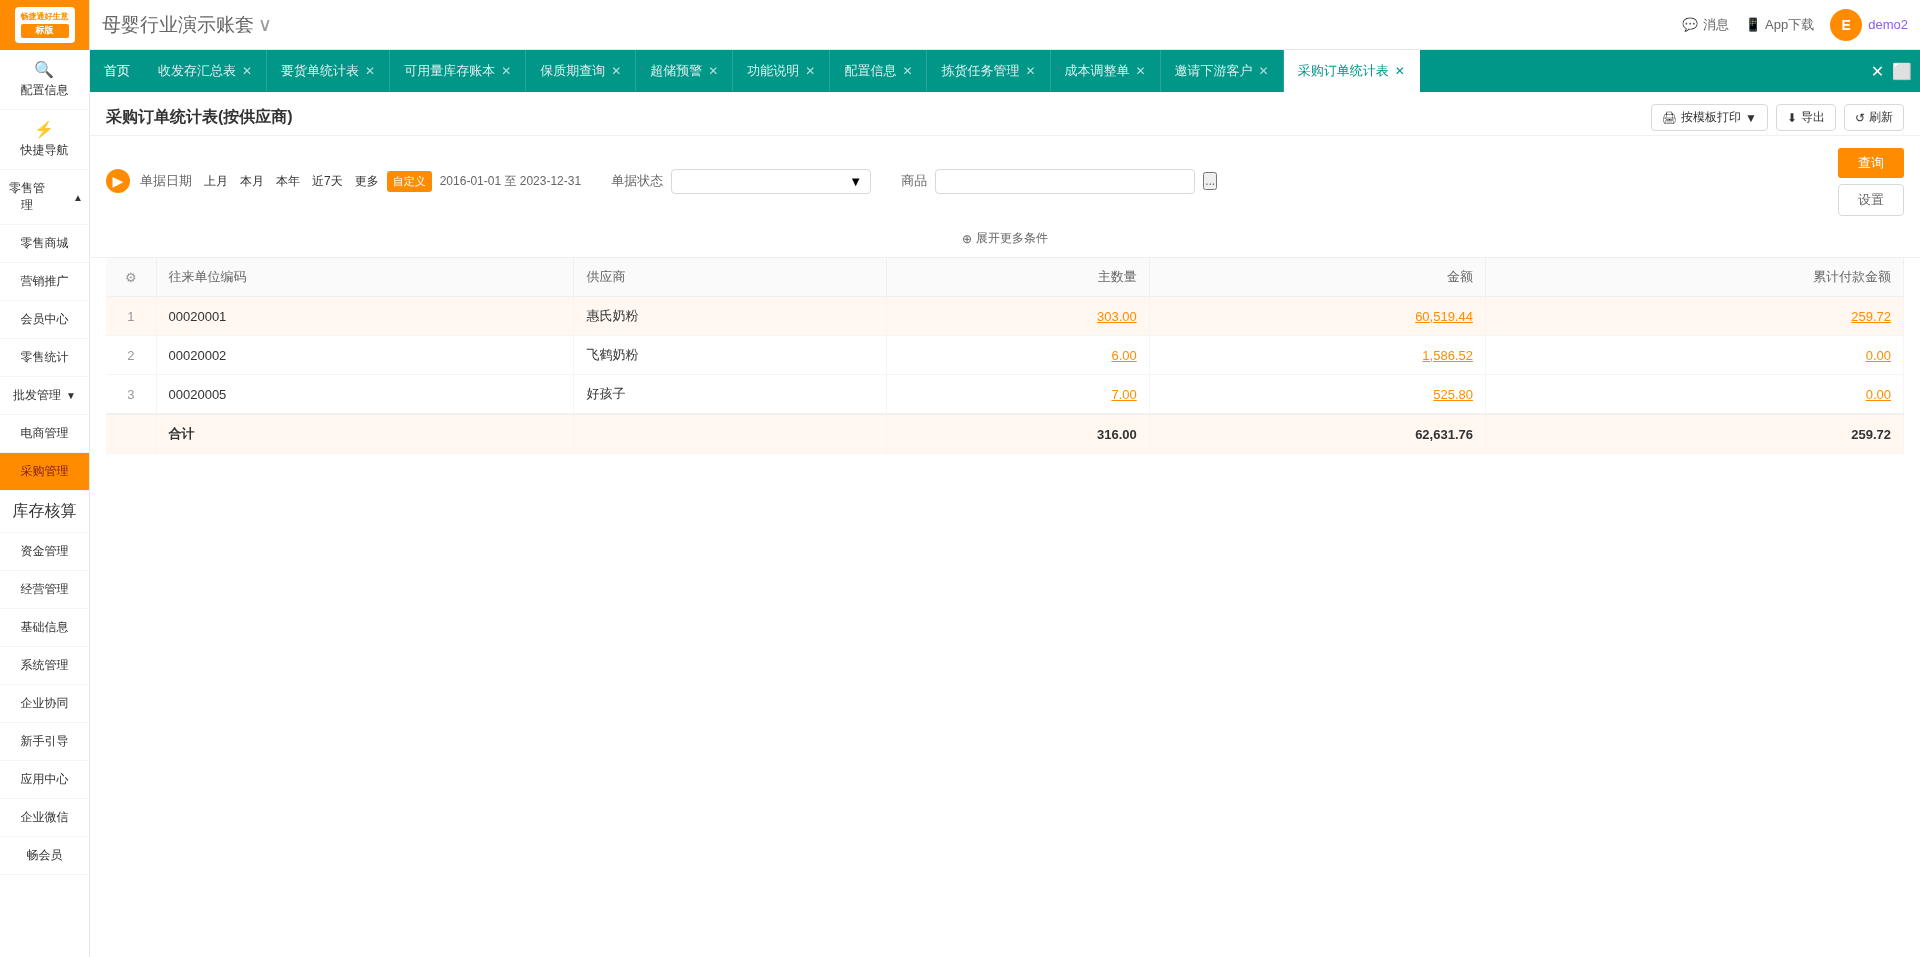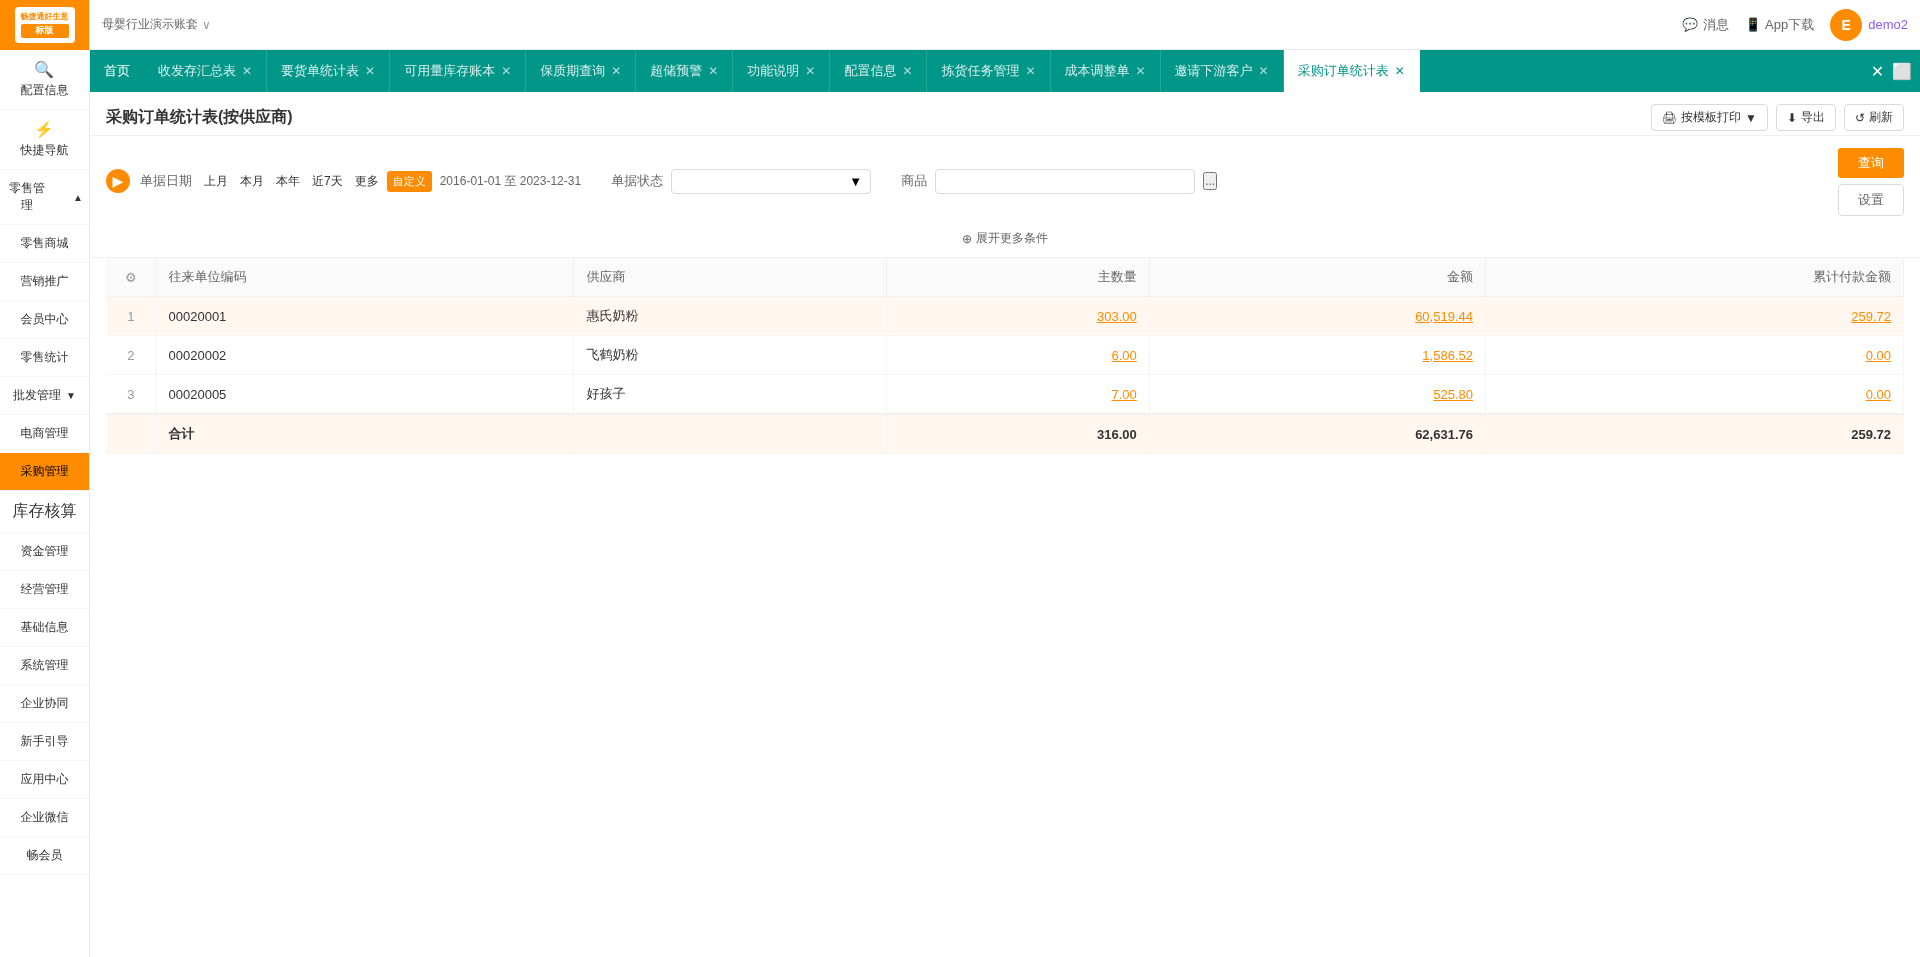--- a/index.html
+++ b/index.html
@@ -4,29 +4,29 @@
   <style>
     * { margin: 0; padding: 0; box-sizing: border-box; }
     body { font-family: 'Microsoft YaHei', Arial, sans-serif; font-size: 13px; background: #f0f2f5; width: 1920px; height: 957px; overflow: hidden; display: flex; }
 
     
     .sidebar { width: 90px; background: #fff; height: 100%; display: flex; flex-direction: column; border-right: 1px solid #e8e8e8; flex-shrink: 0; }
     .sidebar-logo { height: 50px; background: #ff8c00; display: flex; align-items: center; justify-content: center; padding: 4px; }
     .sidebar-logo-img { width: 60px; height: 36px; background: #fff; border-radius: 4px; display: flex; align-items: center; justify-content: center; font-size: 10px; color: #ff8c00; font-weight: bold; overflow: hidden; }
     .sidebar-menu { flex: 1; overflow-y: auto; }
     .sidebar-item { padding: 10px 6px; text-align: center; cursor: pointer; color: #333; font-size: 12px; border-bottom: 1px solid #f5f5f5; display: flex; flex-direction: column; align-items: center; gap: 3px; }
-    .sidebar-item.active { background: #ff8c00; color: #000000; font-family: Liberation Serif, serif; }
+    .sidebar-item.active { background: #ff8c00; color: #7f1d1d; font-family: Liberation Serif, serif; }
     .sidebar-item .item-icon { font-size: 16px; }
 
     
     .main { flex: 1; display: flex; flex-direction: column; overflow: hidden; }
 
     
     .topbar { height: 50px; background: #fff; display: flex; align-items: center; padding: 0 12px; border-bottom: 1px solid #e8e8e8; gap: 8px; }
-    .topbar-breadcrumb { display: flex; align-items: center; gap: 4px; color: #666; font-size: 12px; flex: 1; }
+    .topbar-breadcrumb { display: flex; align-items: center; gap: 4px; color: #666; font-size: 19px; flex: 1; }
     .topbar-actions { display: flex; align-items: center; gap: 16px; }
     .topbar-action { display: flex; align-items: center; gap: 4px; cursor: pointer; color: #666; font-size: 13px; }
     .user-avatar { width: 32px; height: 32px; border-radius: 50%; background: #ff8c00; display: flex; align-items: center; justify-content: center; color: #fff; font-size: 14px; font-weight: bold; }
     .user-name { color: #8b5cf6; font-size: 13px; cursor: pointer; }
 
     
     .tabbar { background: #009688; display: flex; align-items: center; overflow-x: auto; height: 42px; flex-shrink: 0; justify-content: flex-end; }
     .tabbar::-webkit-scrollbar { height: 2px; }
     .tab-item { display: flex; align-items: center; gap: 6px; padding: 0 14px; height: 42px; color: rgba(255,255,255,0.85); font-size: 13px; cursor: pointer; white-space: nowrap; border-right: 1px solid rgba(255,255,255,0.15); flex-shrink: 0; }
     .tab-item.active { background: #fff; color: #009688; }

